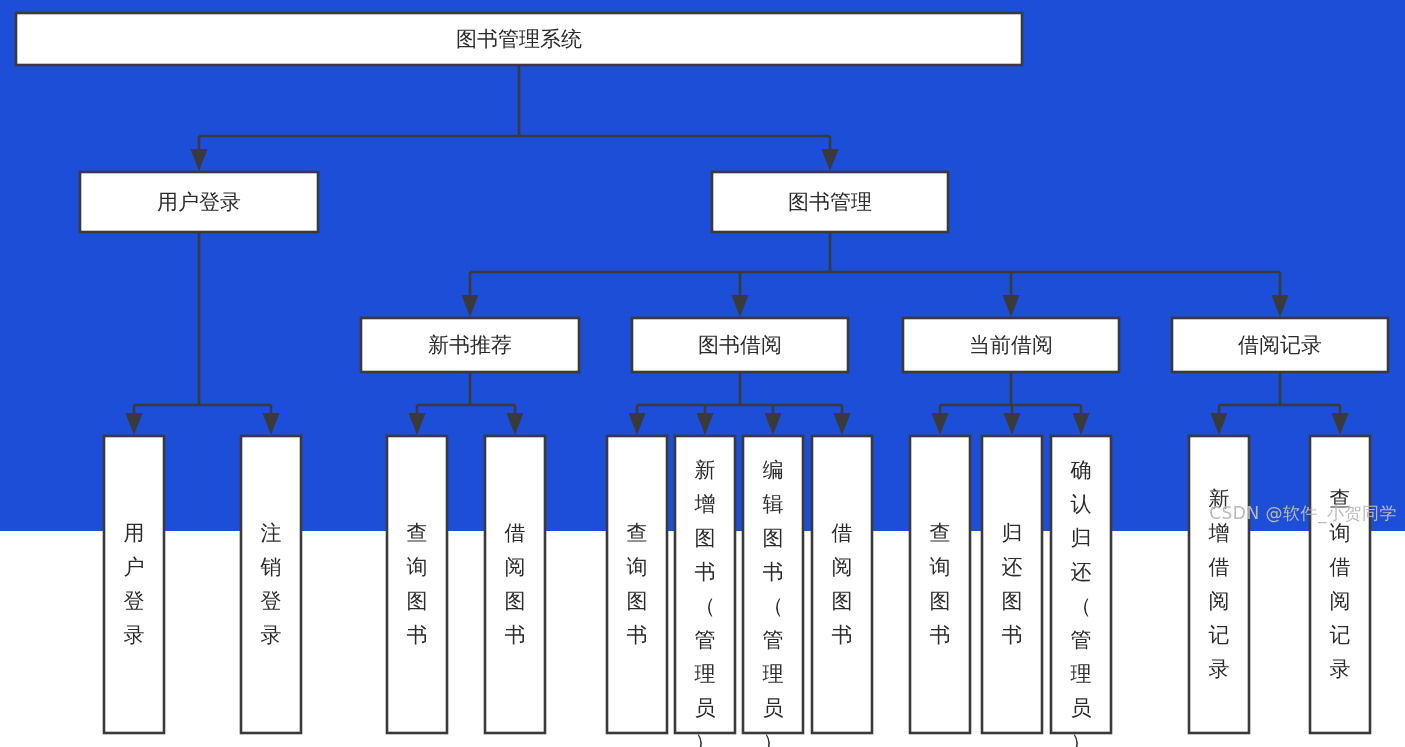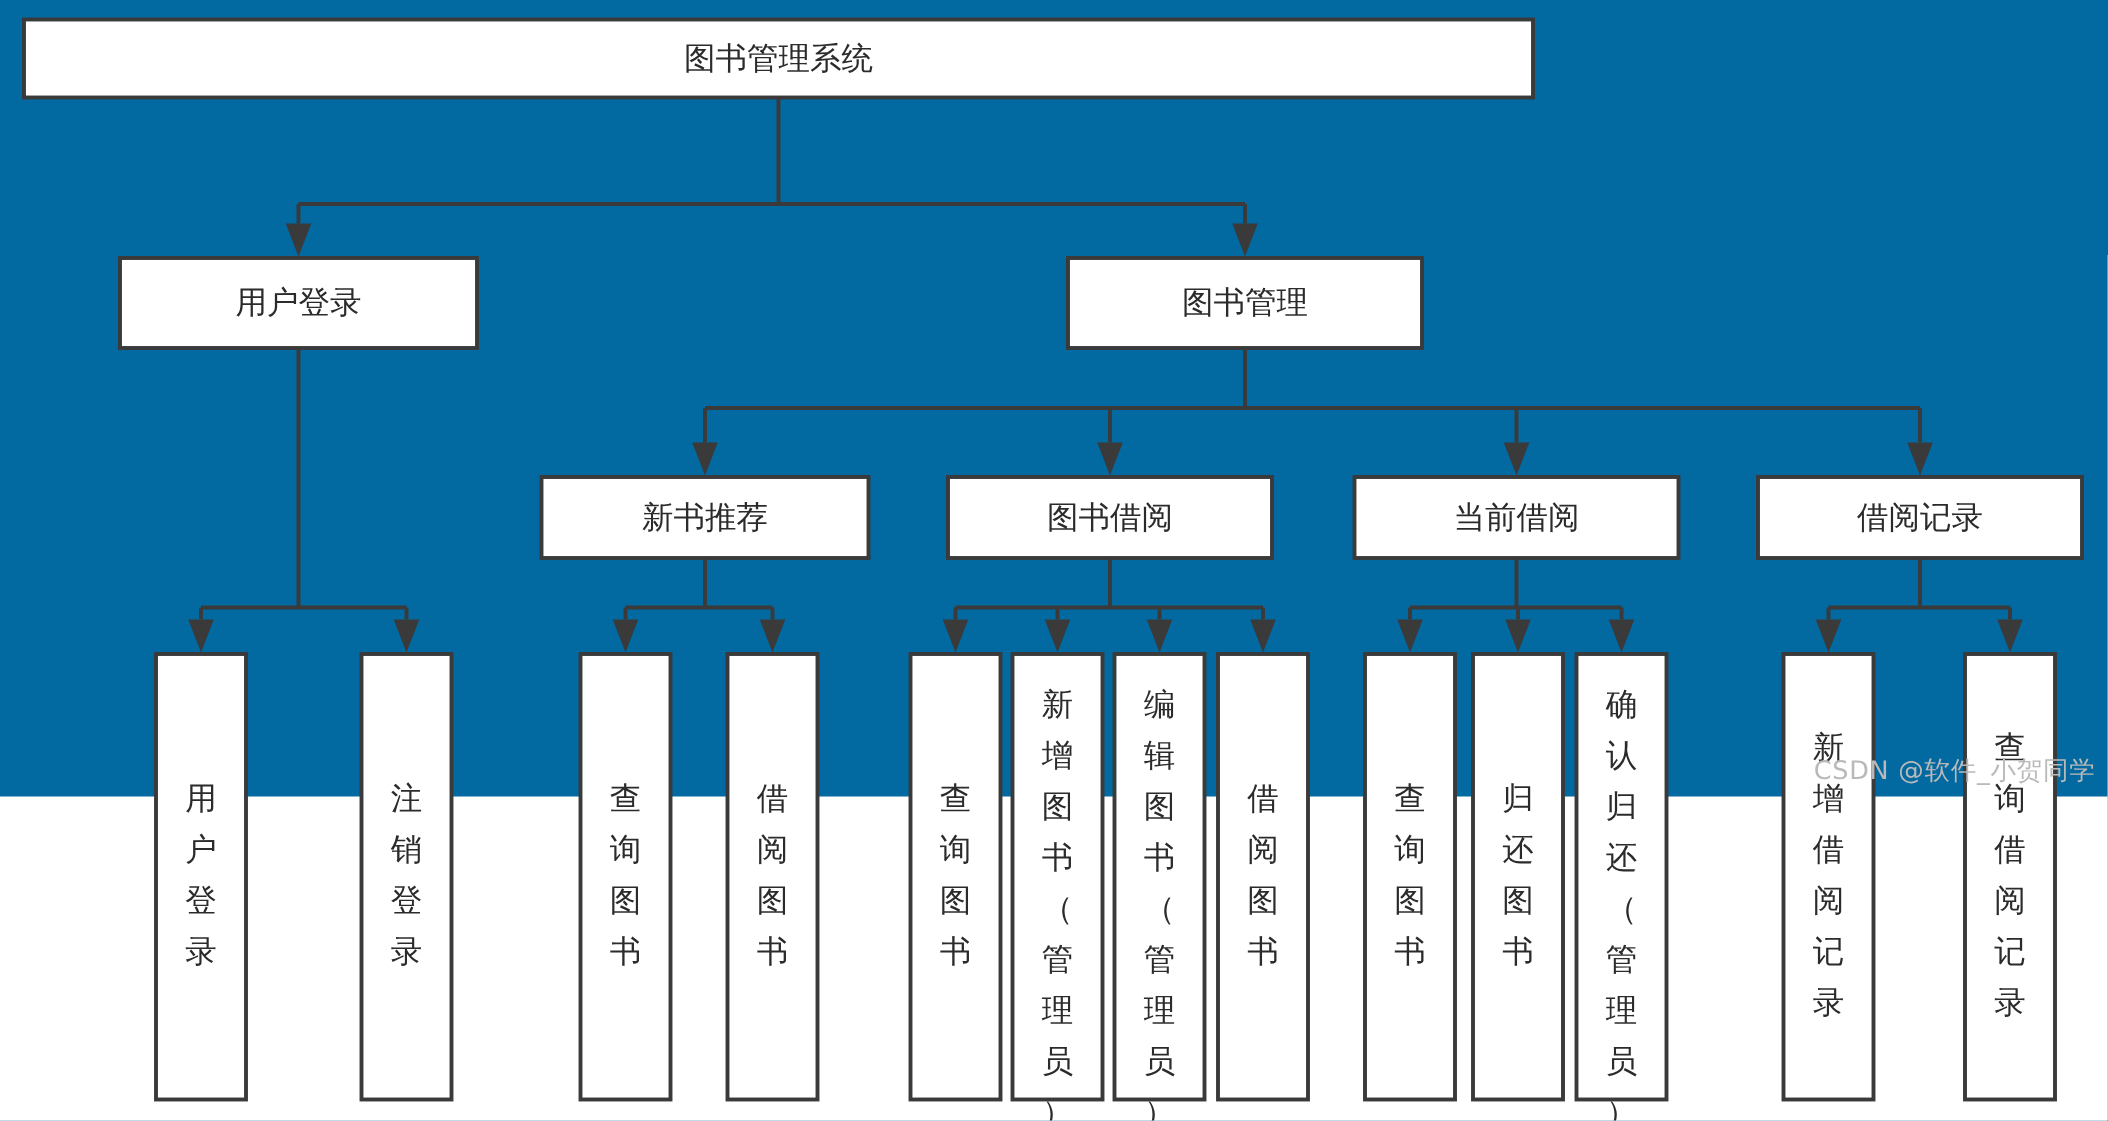--- a/index.html
+++ b/index.html
@@ -11,21 +11,21 @@
   body {
     width: 1405px;
     height: 747px;
     overflow: hidden;
     font-family: "DejaVu Sans", "Liberation Sans", sans-serif;
   }
   #diagram-root {
     position: relative;
     width: 1405px;
     height: 531px;
-    background: #0369a1;
+    background: #1d4ed8;
   }
   svg#tree-svg {
     position: absolute;
     left: 0;
     top: 0;
     width: 1405px;
     height: 747px;
     display: block;
   }
   .node-box {

